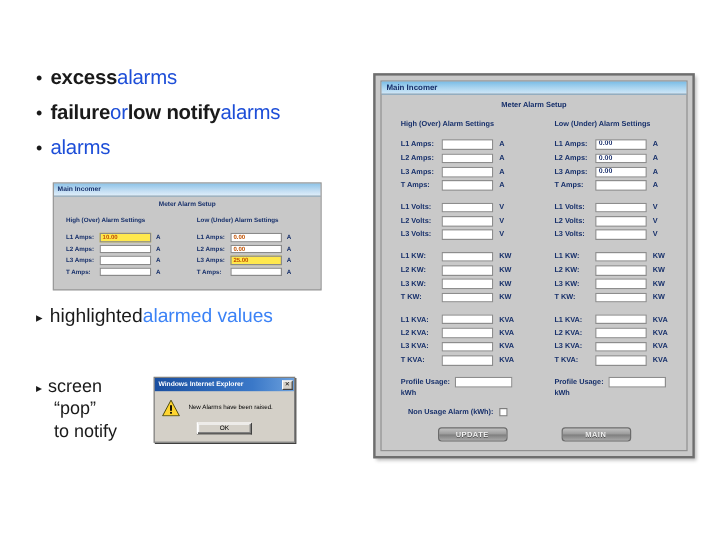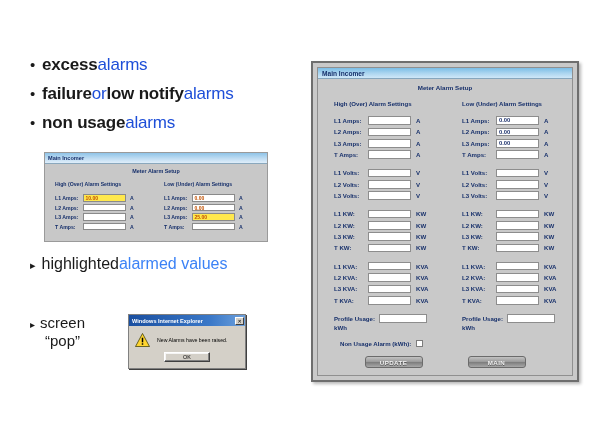--- a/index.html
+++ b/index.html
@@ -379,21 +379,20 @@
   </div>
   <div class="bullet-row">
     <span class="bullet-dot">•</span>
     <span class="b-strong">failure</span>
     <span class="b-light"> or </span>
     <span class="b-strong">low notify</span>
     <span class="b-light"> alarms</span>
   </div>
   <div class="bullet-row">
     <span class="bullet-dot">•</span>
-    <span class="b-strong">non usage</span>
     <span class="b-light"> alarms</span>
   </div>
 </div>
 
 <div id="small-panel">
   <div class="titlebar">
     <span>Main Incomer</span>
   </div>
   <div class="body">
     <div class="sub-title">Meter Alarm Setup</div>
@@ -457,20 +456,21 @@
   <span style="font-weight:normal;">highlighted</span>
   <span style="color:#3b82f6;"> alarmed values</span>
 </div>
 
 <div style="position:absolute;left:30px;top:314px;width:95px;font-size:15px;color:#1a1a1a;line-height:1.22;">
   <div style="display:flex;align-items:baseline;">
     <span style="font-size:10px;margin-right:5px;">▸</span>
     <span>screen</span>
   </div>
   <div style="font-weight:normal;padding-left:15px;">“pop”</div>
+  <div style="padding-left:15px;">to notify</div>
 </div>
 
 <div id="ie-dialog">
   <div class="ie-title">
     <span class="t">Windows Internet Explorer</span>
     <span class="ie-close">✕</span>
   </div>
   <div class="ie-body">
     <svg class="warn-icon" viewBox="0 0 32 30">
       <polygon points="16,1 31,29 1,29" fill="#ffd530" stroke="#3a3a00" stroke-width="1.6" stroke-linejoin="round"></polygon>

